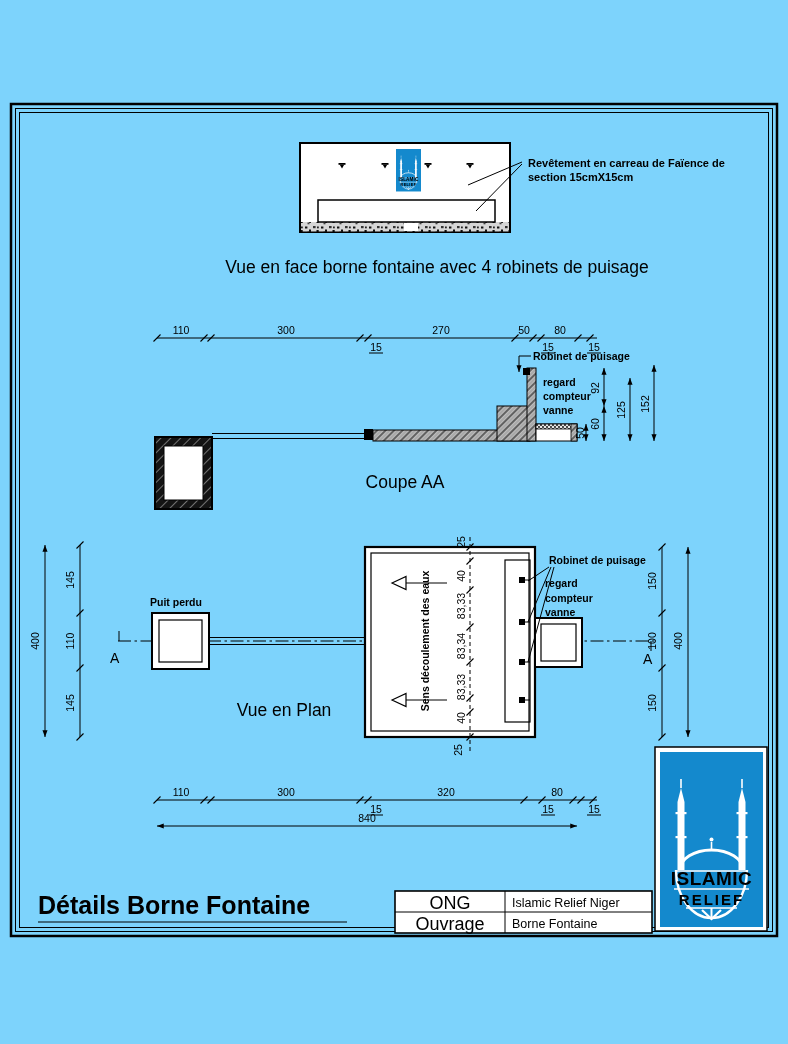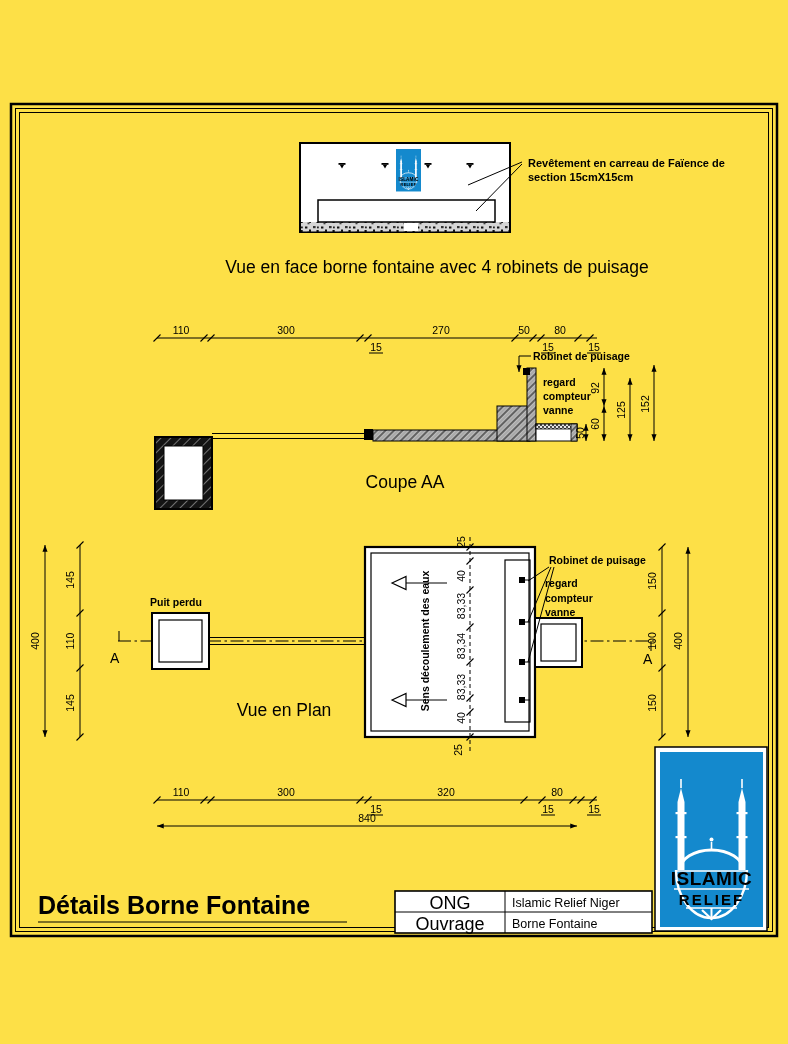--- a/index.html
+++ b/index.html
@@ -1,16 +1,16 @@
 <!DOCTYPE html>
 <html><head>
 <meta charset="utf-8">
 <style>
   html,body{margin:0;padding:0;background:#fff;}
-  #sheet{position:relative;width:788px;height:1044px;background:#fde047;overflow:hidden;}
+  #sheet{position:relative;width:788px;height:1044px;background:#7dd3fc;overflow:hidden;}
   svg{position:absolute;left:0;top:0;}
   text{font-family:"Liberation Sans","DejaVu Sans",sans-serif;fill:#000;}
   .cap{font-size:17.5px;}
   .dim{font-size:10.5px;}
   .lbl{font-size:10.5px;font-weight:bold;}
   .note{font-size:11px;font-weight:bold;}
   .secA{font-size:14px;}
   .big-title{font-size:25px;font-weight:bold;}
   .tb-label{font-size:18px;}
   .tb-value{font-size:12.5px;}

